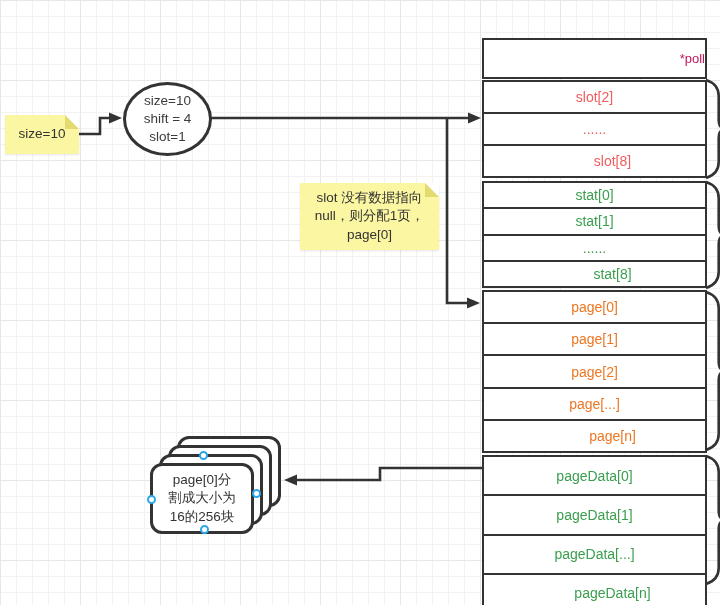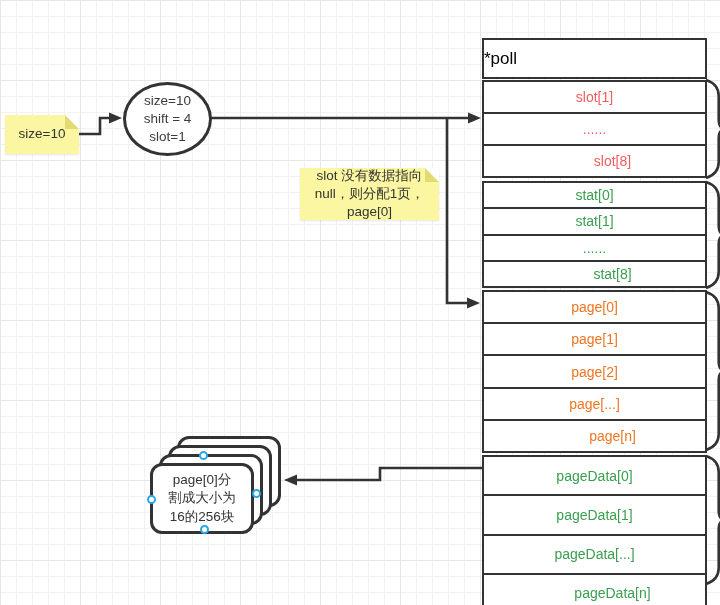--- a/index.html
+++ b/index.html
@@ -25,34 +25,34 @@
     position:absolute; background:#faf6a2;
     display:flex; align-items:center; justify-content:center;
     color:#333; box-shadow:0 1px 2px rgba(0,0,0,.10);
   }
   .note .fold {
     position:absolute; top:0; right:0; width:0; height:0;
     border-left:14px solid #e3da70; border-top:14px solid #ffffff;
   }
   .note-text { white-space:pre-line; text-align:center; line-height:1.35; }
   #size-note { left:5px; top:115px; width:74px; height:39px; font-size:13.5px; }
-  #slot-note { left:300px; top:168px; width:139px; height:52px; font-size:13.5px; }
+  #slot-note { left:300px; top:183px; width:139px; height:67px; font-size:13.5px; }
 
   
   .ellipse-node {
     position:absolute; left:123px; top:82px; width:89px; height:74px;
     border:3px solid #333; border-radius:50%; background:#fff;
     display:flex; align-items:center; justify-content:center;
     font-size:13.5px; color:#3b3b3b; text-align:center;
   }
 
   
   .tbl-box { position:absolute; left:482px; width:225px; background:#fff; border:2.6px solid #333; }
-  .tbl-header { top:38px; height:41px; display:flex; align-items:center; justify-content:flex-start;
-    font-size:17px; color:#000000; }
+  .tbl-header { top:38px; height:41px; display:flex; align-items:center; justify-content:flex-end;
+    font-size:13px; color:#be185d; }
   .tbl-group { display:flex; flex-direction:column; }
   .tbl-row { flex:1; display:flex; align-items:center; justify-content:center;
     font-size:14px; border-bottom:2.6px solid #333; background:#fff; }
   .tbl-row:last-child { border-bottom:none;margin-left:36px; }
   #slot-group { top:80px;  height:98px; }
   #stat-group { top:181px; height:107px; }
   #page-group { top:290px; height:163px; }
   #pagedata-group { top:455px; height:159px; }
   .c-red   { color:#f25c5c; }
   .c-green { color:#3a9e4e; }
@@ -116,21 +116,21 @@
     <span class="note-text">size=10
 shift = 4
 slot=1</span>
   </div>
 
   <div class="tbl-box tbl-header">
     <span>*poll</span>
   </div>
 
   <div class="tbl-box tbl-group" id="slot-group">
-    <div class="tbl-row c-red">slot[1]</div>
+    <div class="tbl-row c-red">slot[2]</div>
     <div class="tbl-row c-red">......</div>
     <div class="tbl-row c-red">slot[8]</div>
   </div>
 
   <div class="tbl-box tbl-group" id="stat-group">
     <div class="tbl-row c-green">stat[0]</div>
     <div class="tbl-row c-green">stat[1]</div>
     <div class="tbl-row c-green">......</div>
     <div class="tbl-row c-green">stat[8]</div>
   </div>

